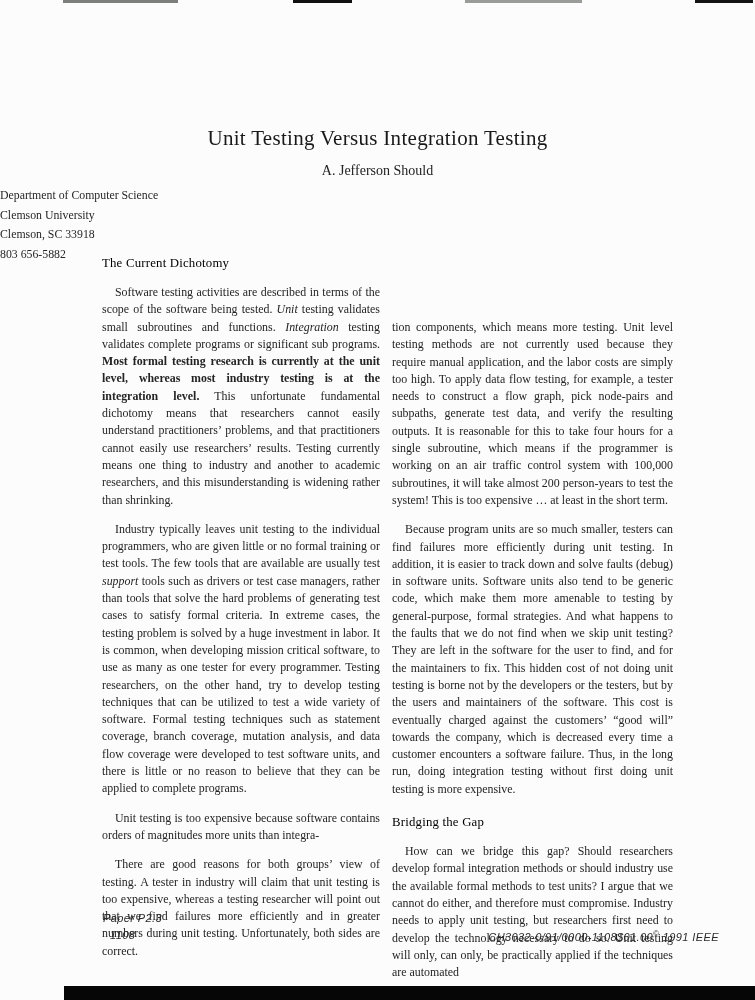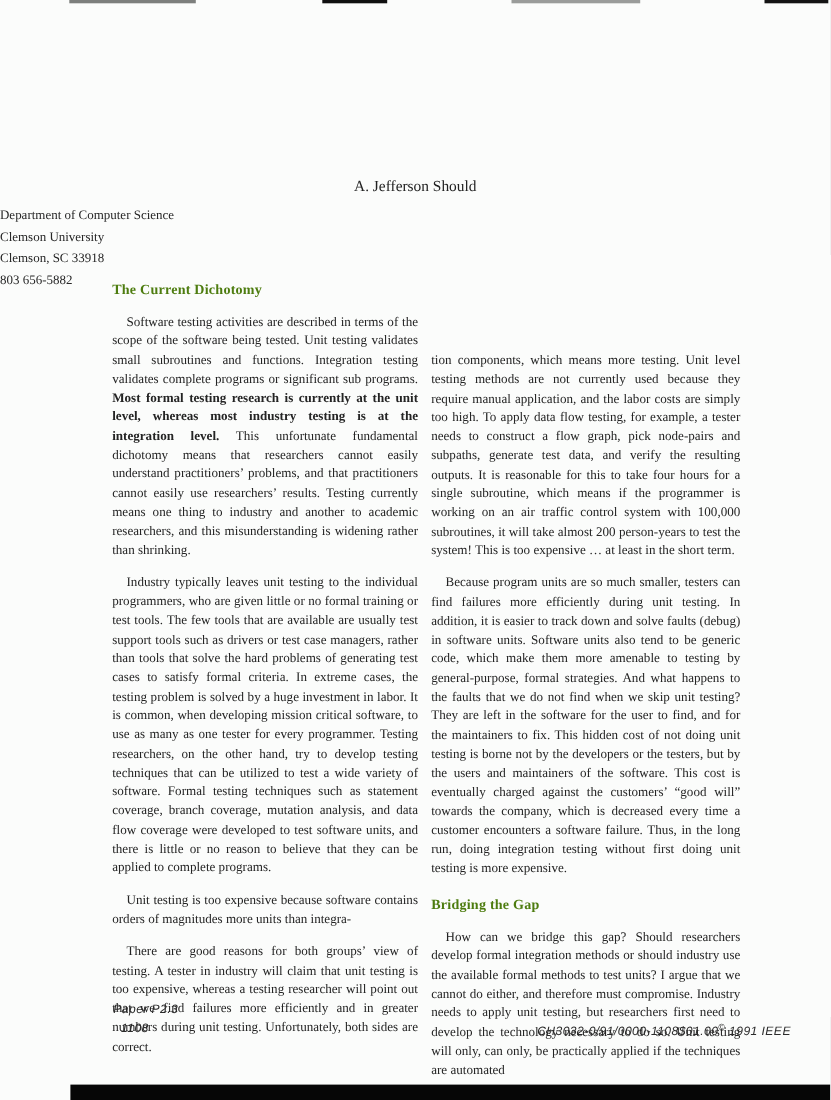--- a/index.html
+++ b/index.html
@@ -24,32 +24,32 @@
   }
   .affil {
     position:absolute; top:186px; left:0; width:100%;
     text-align:left; font-size:11.8px; line-height:19.5px; color:#262626;
   }
   
   .col { position:absolute; text-align:justify; }
   .col-left  { left:102px; top:256px; width:278px; }
   .col-right { left:392px; top:303px; width:281px; }
   .col h2 {
-    font-size:12.8px; font-weight:bold; margin:0 0 0 0;
-    text-align:left; color:#4d7c0f; letter-spacing:0.2px;
+    font-size:12.8px; font-weight:normal; margin:0 0 0 0;
+    text-align:left; color:#000000; letter-spacing:0.2px;
   }
   .col p {
     font-size:11.9px; line-height:17.3px; margin:12px 0 0 0; color:#242424;
   }
   .col p.first { margin-top:13px; }
   .col p.noindent { margin-top:16px; text-indent:0; }
   .indent { text-indent:13px; }
   .mid-heading { margin-top:17px !important; }
   .after-heading { margin-top:13px !important; }
-  .ri { }
+  .ri { font-style:italic; }
   .rb { font-weight:bold; }
   
   .footer-item {
     position:absolute; font-family:"Liberation Sans", sans-serif;
     font-size:11px; color:#2a2a2a; letter-spacing:0.4px; white-space:nowrap;font-style:italic;
   }
   .f-paper  { left:103px; top:912px; }
   .f-page   { left:110px; top:929px; }
   .f-conf   { left:0; top:912px; width:100%; text-align:center; letter-spacing:0.6px; }
   .f-copy   { right:36px; top:929px; }
@@ -63,20 +63,21 @@
 
 <div class="page">
 
   <div class="scan-top">
       <div style="position: absolute; top: 0px; left: 63px; width: 115px; height: 3px; background: rgb(125, 127, 125);"></div>
       <div style="position: absolute; top: 0px; left: 293px; width: 59px; height: 3px; background: rgb(16, 16, 16);"></div>
       <div style="position: absolute; top: 0px; left: 465px; width: 117px; height: 3px; background: rgb(154, 156, 154);"></div>
       <div style="position: absolute; top: 0px; left: 695px; width: 58px; height: 3px; background: rgb(20, 20, 20);"></div>
     </div>
 
+  <h1 class="title">Unit Testing Versus Integration Testing</h1>
   <div class="author">A. Jefferson Should</div>
   <div class="affil">
     <div>Department of Computer Science</div>
     <div>Clemson University</div>
     <div>Clemson, SC 33918</div>
     <div>803 656-5882</div>
   </div>
 
   <section class="col col-left">
     <h2>The Current Dichotomy</h2>

